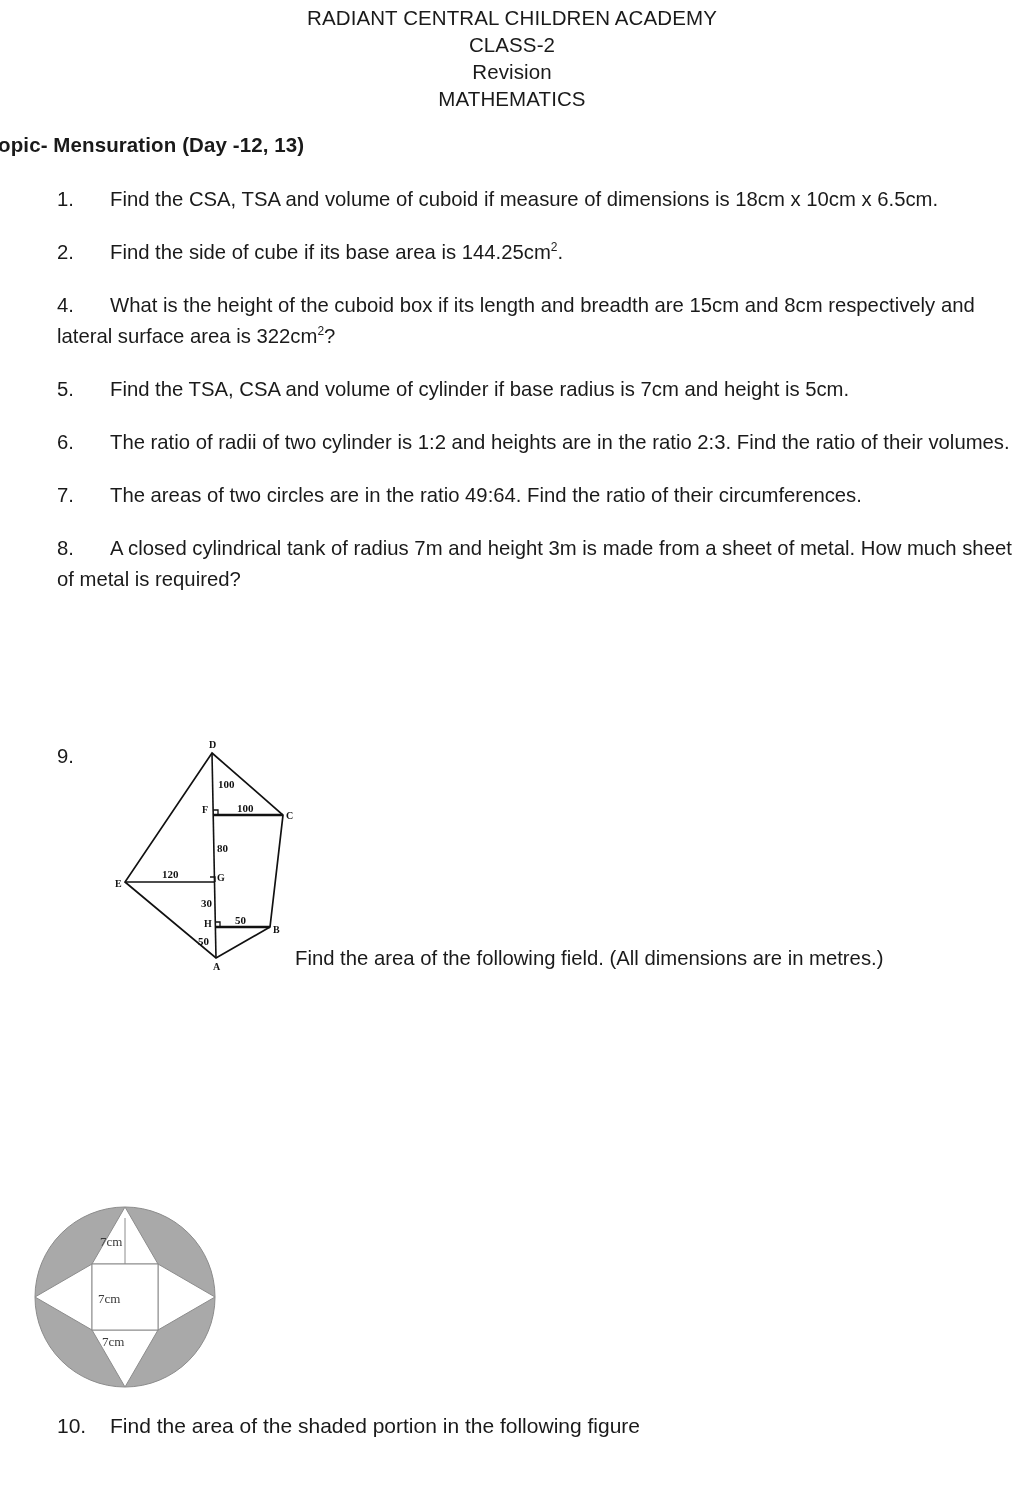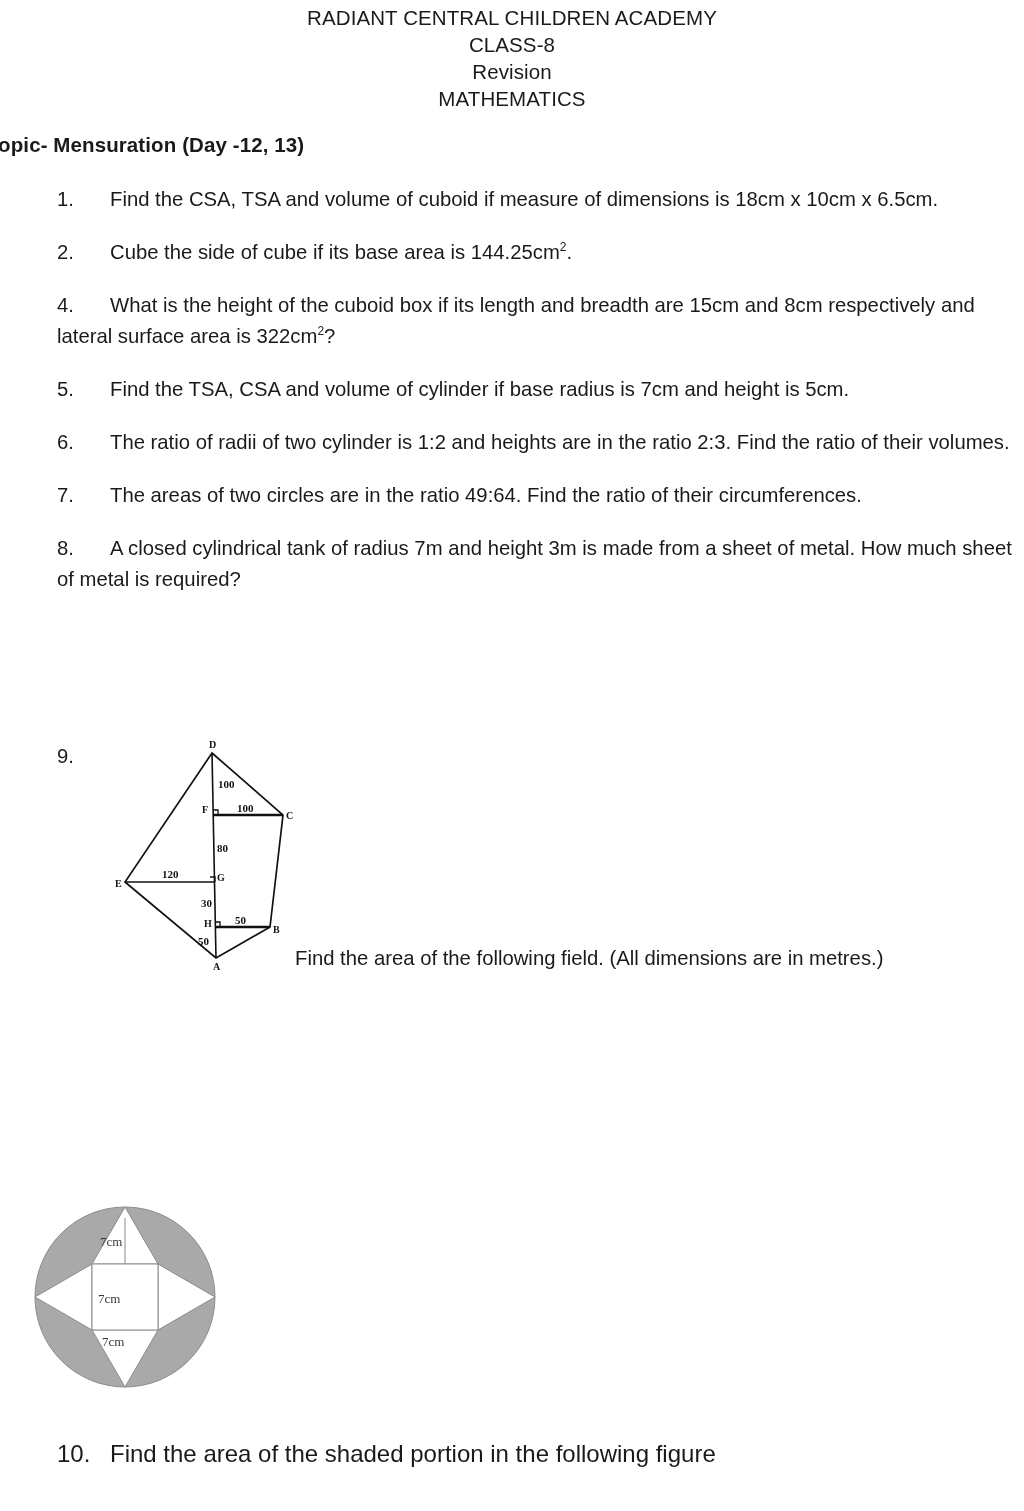--- a/index.html
+++ b/index.html
@@ -109,24 +109,23 @@
     width: 195px;
     height: 200px;
   }
   .shaded-fig svg { display: block; }
 
   
   .q10 {
     position: absolute;
     left: 57px;
     top: 1410px;
-    font-size: 24px;
-    line-height: 31px;
-    white-space: nowrap;
-    margin-top: 28px;
+    font-size: 21px;
+    line-height: 31px;
+    white-space: nowrap;
   }
   .q10 .num {
     display: inline-block;
     width: 53px;
   }
 
   .lbl {
     font-family: "Liberation Serif", serif;
     font-weight: bold;
     font-size: 10px;
@@ -144,35 +143,35 @@
     fill: #3a3a3a;
   }
 </style>
 </head>
 <body>
 
 <div class="page">
 
   <div class="header">
     <div class="header-line">RADIANT CENTRAL CHILDREN ACADEMY</div>
-    <div class="header-line">CLASS-8</div>
+    <div class="header-line">CLASS-2</div>
     <div class="header-line">Revision</div>
     <div class="header-line">MATHEMATICS</div>
   </div>
 
   <div class="topic">Topic- Mensuration (Day -12, 13)</div>
 
   <div class="qlist">
 
     <div class="q">
       <span class="num">1.</span><span>Find the CSA, TSA and volume of cuboid if measure of dimensions is 18cm x 10cm x 6.5cm.</span>
     </div>
 
     <div class="q">
-      <span class="num">2.</span><span>Cube the side of cube if its base area is 144.25cm</span><sup class="sq">2</sup><span>.</span>
+      <span class="num">2.</span><span>Find the side of cube if its base area is 144.25cm</span><sup class="sq">2</sup><span>.</span>
     </div>
 
 
     <div class="q">
       <span class="num">4.</span><span>What is the height of the cuboid box if its length and breadth are 15cm and 8cm respectively and lateral surface area is 322cm</span><sup class="sq">2</sup><span>?</span>
     </div>
 
     <div class="q">
       <span class="num">5.</span><span>Find the TSA, CSA and volume of cylinder if base radius is 7cm and height is 5cm.</span>
     </div>

